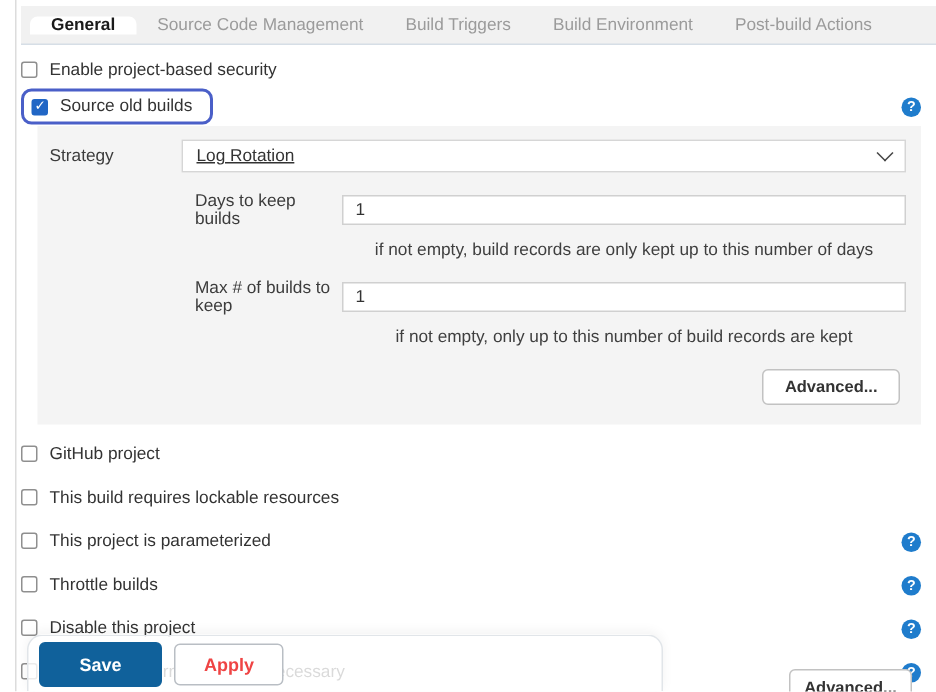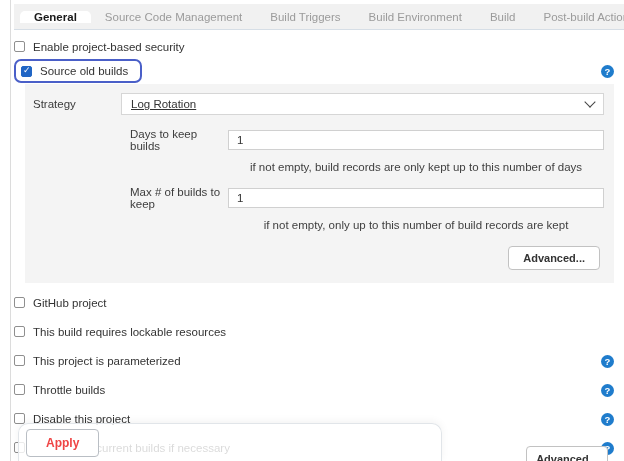--- a/index.html
+++ b/index.html
@@ -77,21 +77,20 @@
 
 <div class="vline"></div>
 
 <div class="content">
 
   <div class="tabbar">
     <div class="tab active">General</div>
     <div class="tab">Source Code Management</div>
     <div class="tab">Build Triggers</div>
     <div class="tab">Build Environment</div>
-    <div class="tab">Build</div>
     <div class="tab">Post-build Actions</div>
   </div>
 
   <div class="row-line row-security">
     <span class="check-pair">
       <span class="cb"></span>
       <span>Enable project-based security</span>
     </span>
   </div>
 
@@ -175,16 +174,17 @@
         <span>Execute concurrent builds if necessary</span>
       </span>
       <span class="help"></span>
     </div>
 
   </div>
 
 </div>
 
 <div class="savebar">
+  <button class="btn-save">Save</button>
   <button class="btn-apply">Apply</button>
 </div>
 
 <div class="btn-adv-bottom">Advanced...</div>
 
 </body></html>

